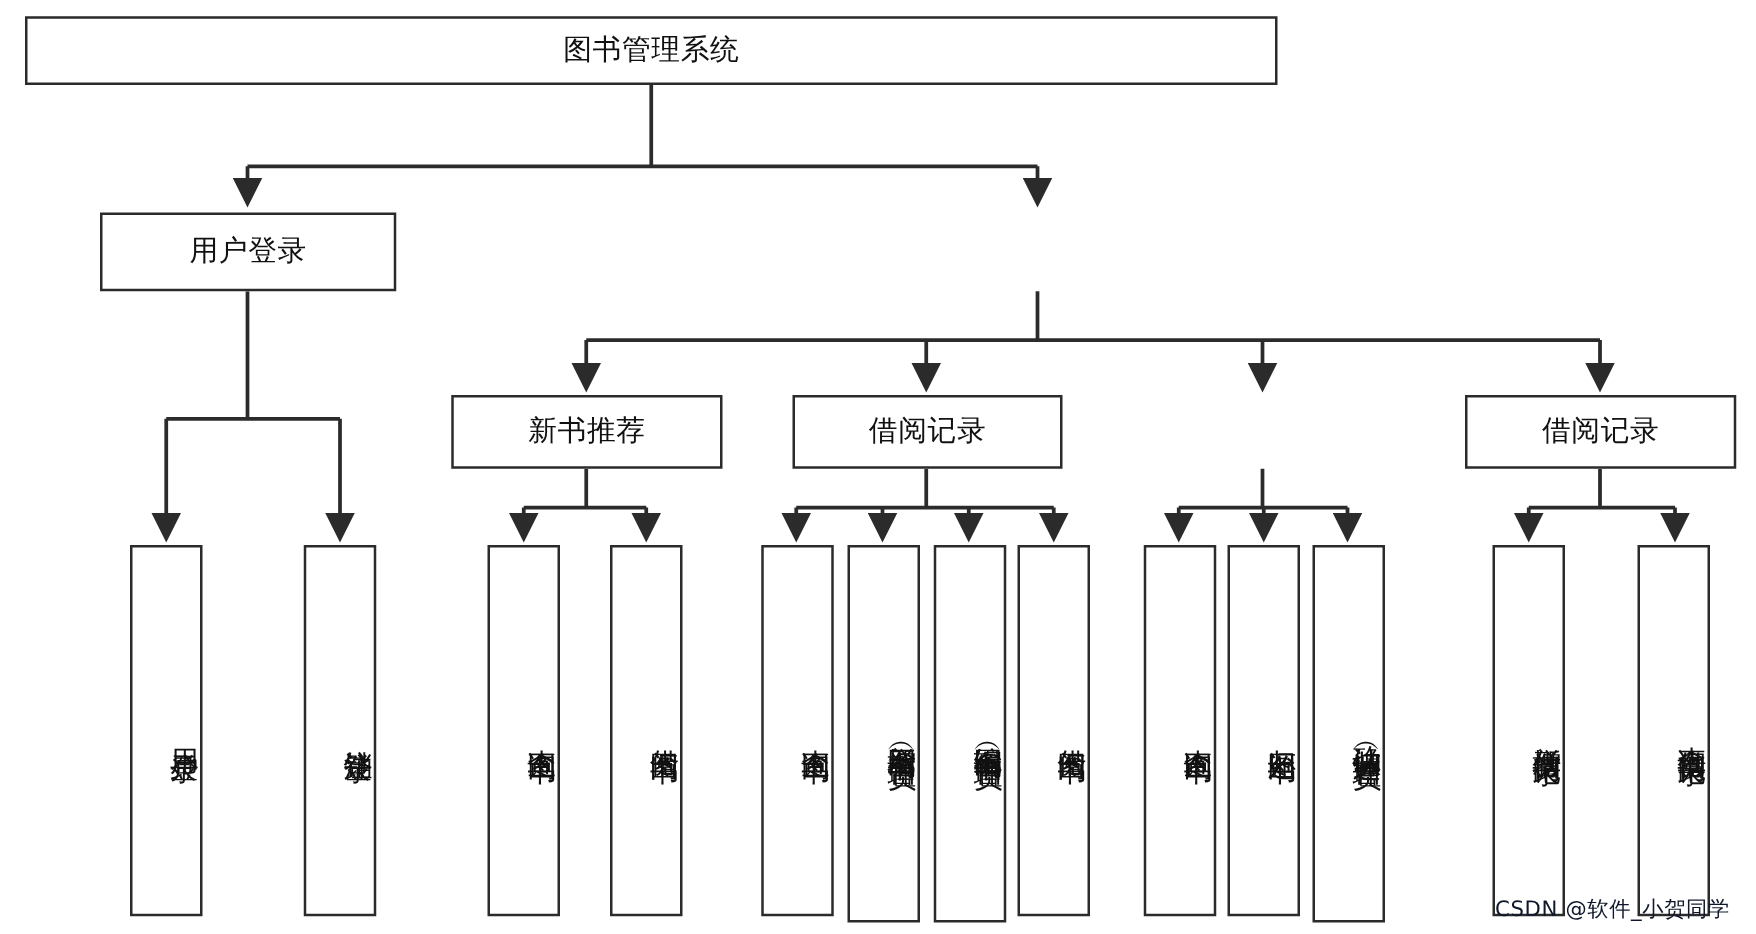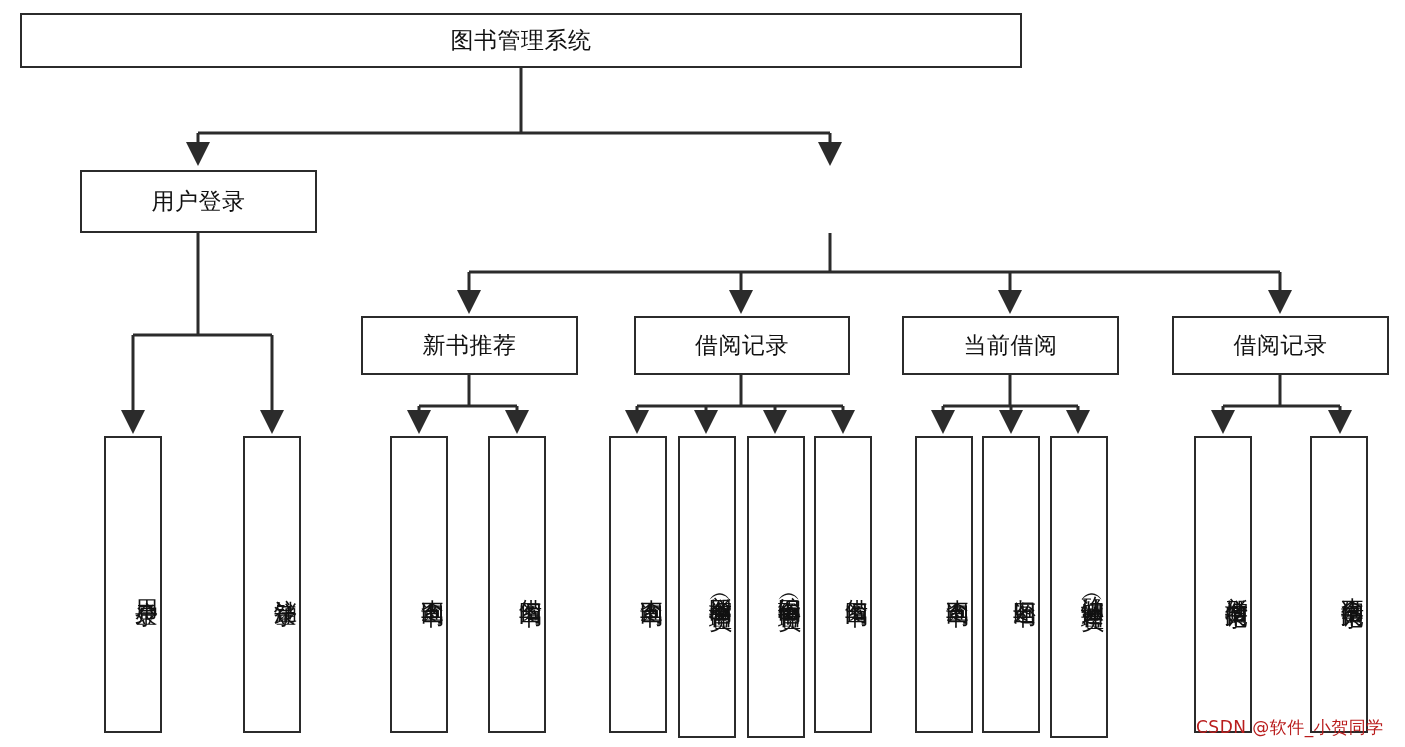--- a/index.html
+++ b/index.html
@@ -46,21 +46,21 @@
     writing-mode:vertical-rl;
     text-orientation:upright;
     letter-spacing:2px;
     padding:10px 0;
     align-items:flex-start;
     justify-content:center;
   }
   .watermark{
     position:absolute;
     font-size:17px;
-    color:#b91c1c;
+    color:#0f172a;
     white-space:nowrap;
     letter-spacing:0.5px;
     font-family:"DejaVu Sans","Liberation Sans",sans-serif;
   }
 </style>
 </head>
 <body>
 
 <div id="canvas">
 
@@ -124,23 +124,20 @@
 
 
   <div class="node node-h" style="left:361px; top:316px; width:217px; height:59px;">
     <span>新书推荐</span>
   </div>
 
   <div class="node node-h" style="left:634px; top:316px; width:216px; height:59px;">
     <span>借阅记录</span>
   </div>
 
-  <div class="node node-h" style="left:902px; top:316px; width:217px; height:59px;">
-    <span>当前借阅</span>
-  </div>
 
   <div class="node node-h" style="left:1172px; top:316px; width:217px; height:59px;justify-content:center;">
     <span>借阅记录</span>
   </div>
 
   <div class="node node-v" style="left:104px; top:436px; width:58px; height:297px;">
     <span>用户登录</span>
   </div>
 
   <div class="node node-v" style="left:243px; top:436px; width:58px; height:297px;">

